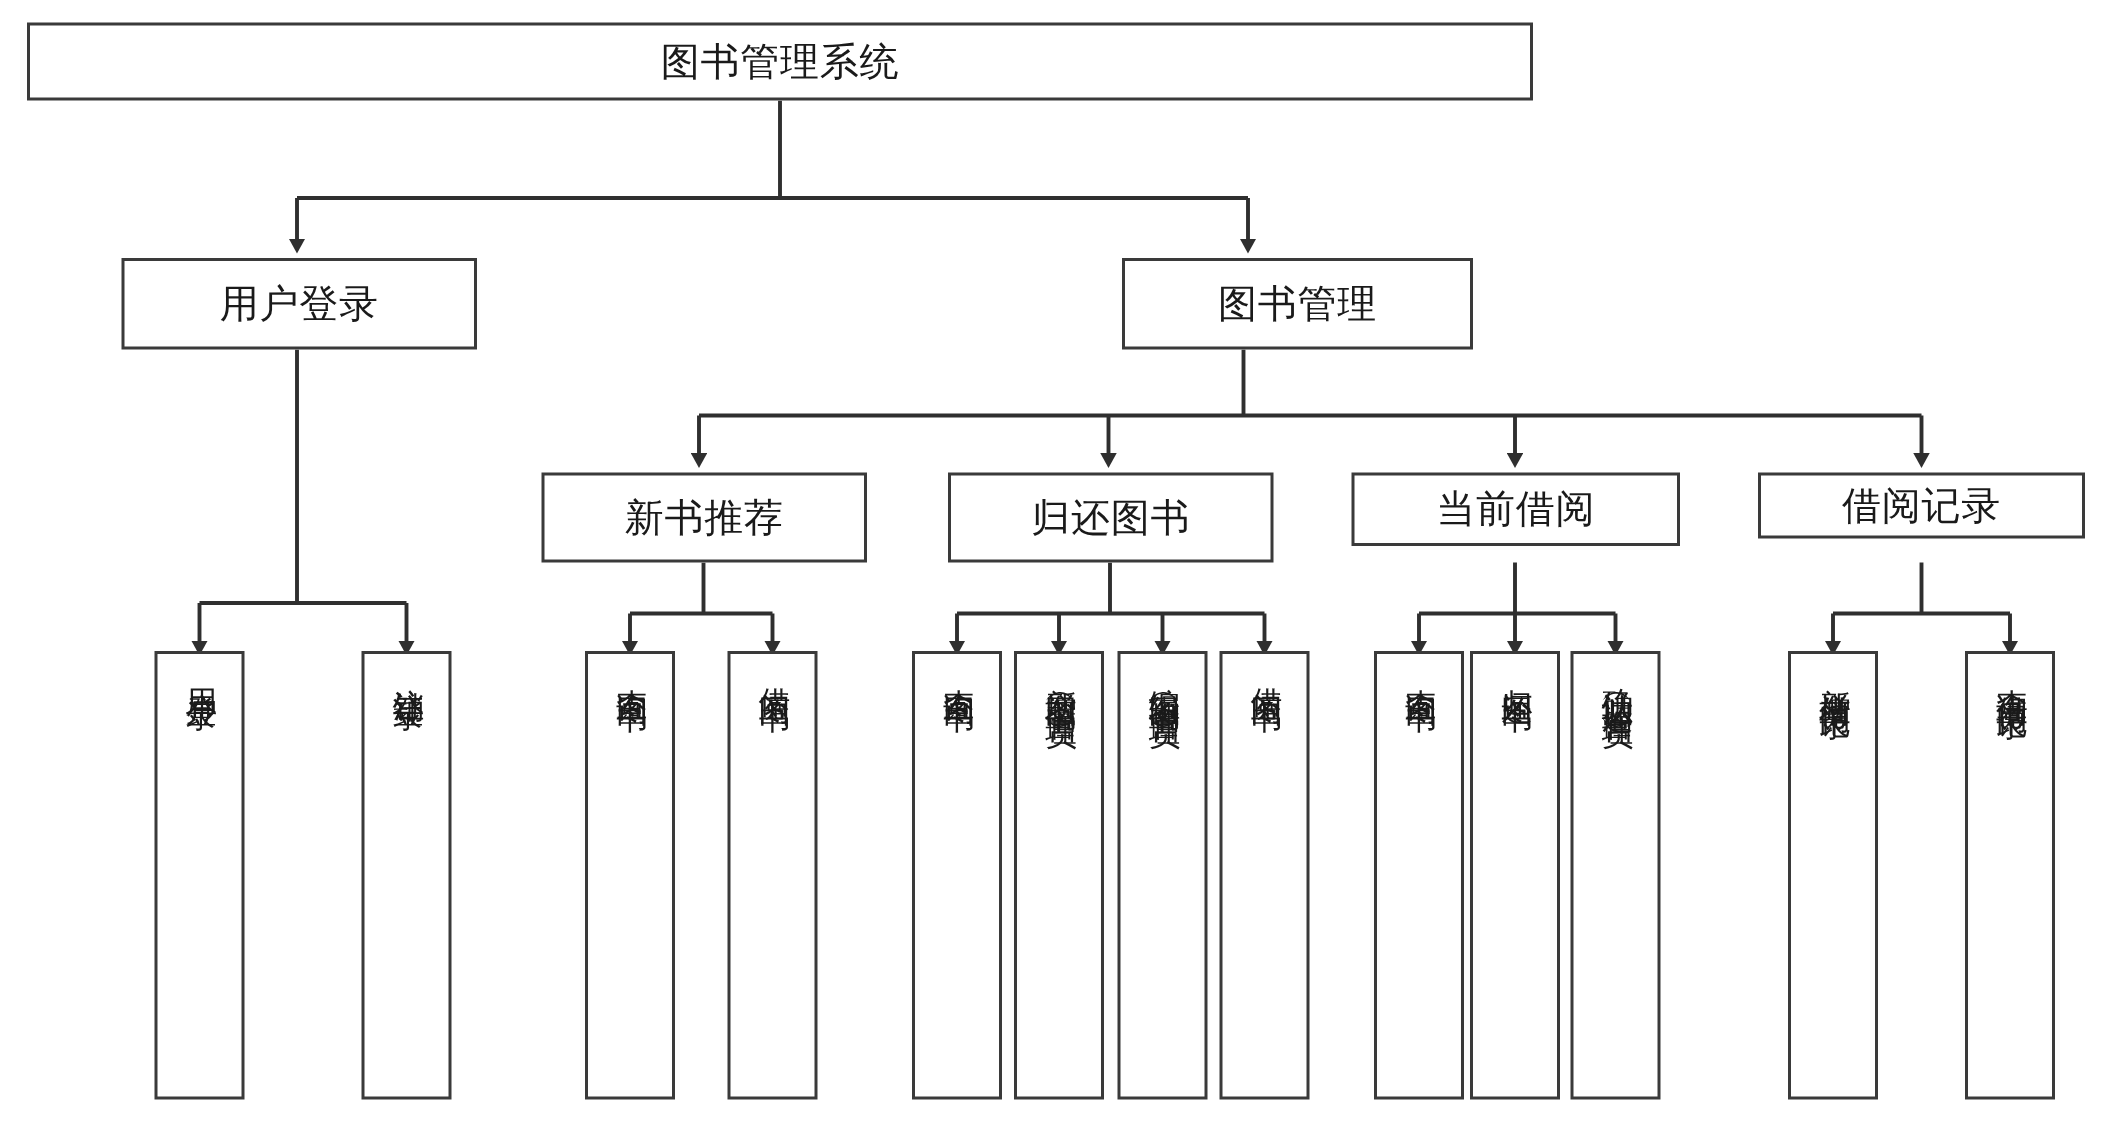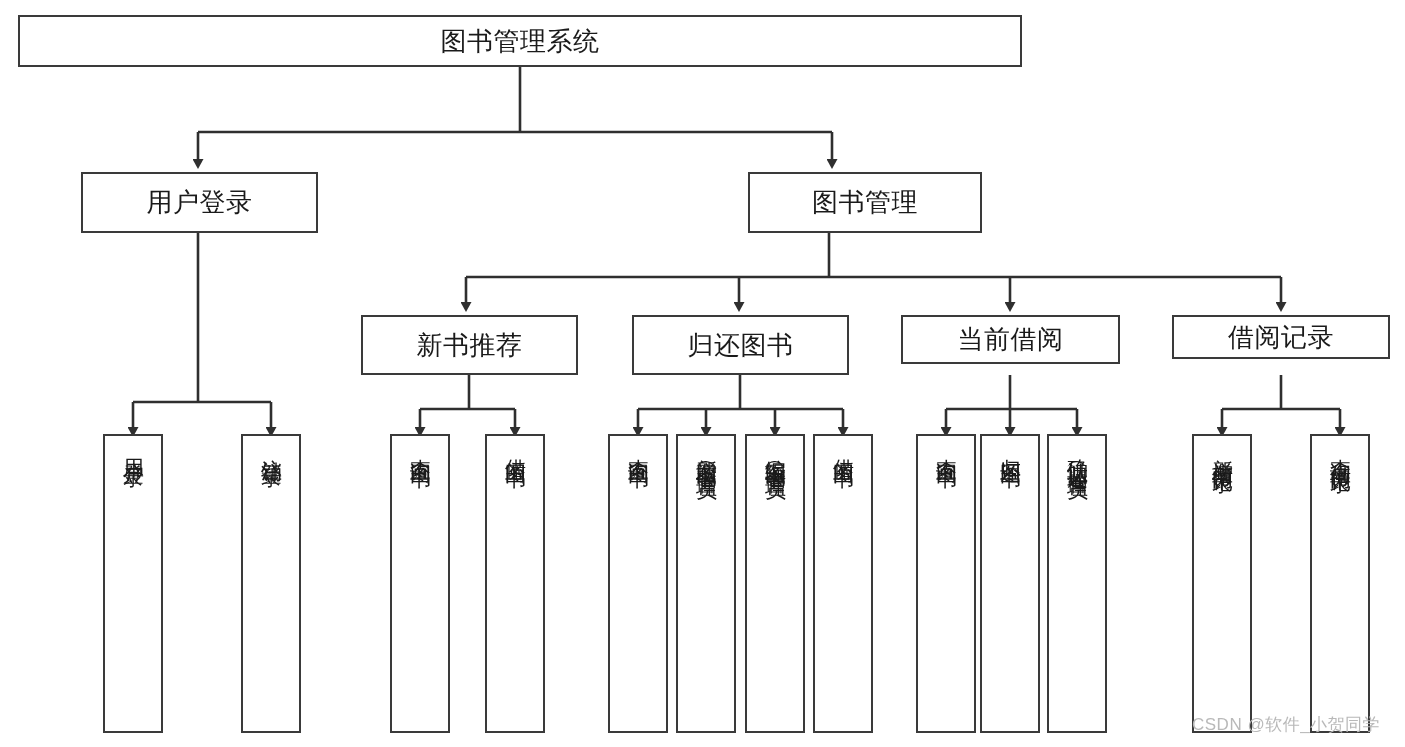--- a/index.html
+++ b/index.html
@@ -181,15 +181,14 @@
     <span class="lbl">确认归还（管理员）</span>
   </div>
 
   <div class="node vert" style="left:1192px; top:434px; width:60px; height:299px;">
     <span class="lbl">新增借阅记录</span>
   </div>
   <div class="node vert" style="left:1310px; top:434px; width:60px; height:299px;">
     <span class="lbl">查询借阅记录</span>
   </div>
 
-  <div class="watermark" style="left:1192px; top:713px;">CSDN @软件_小贺同学</div>
 
 </div>
 
 </body></html>

